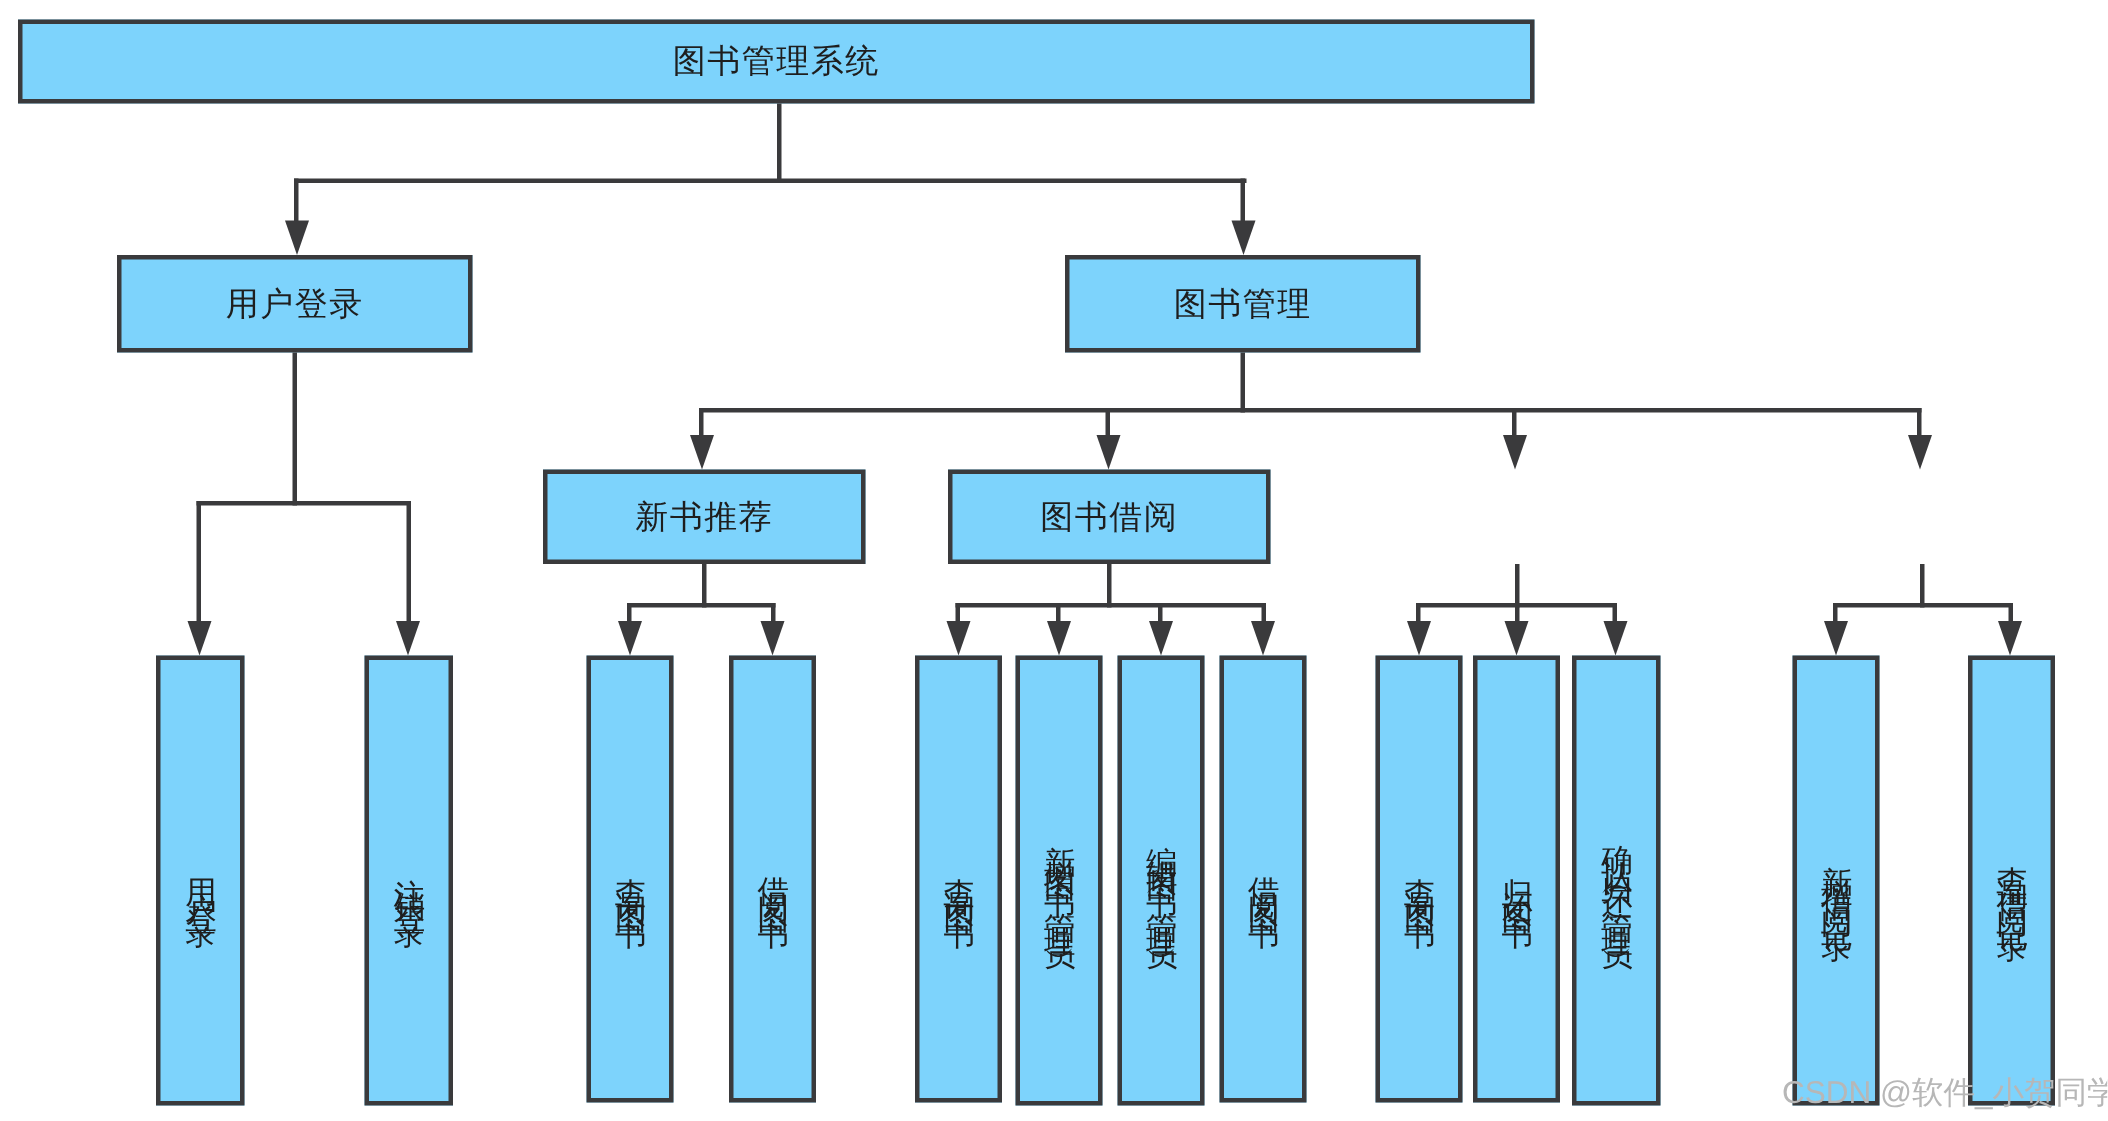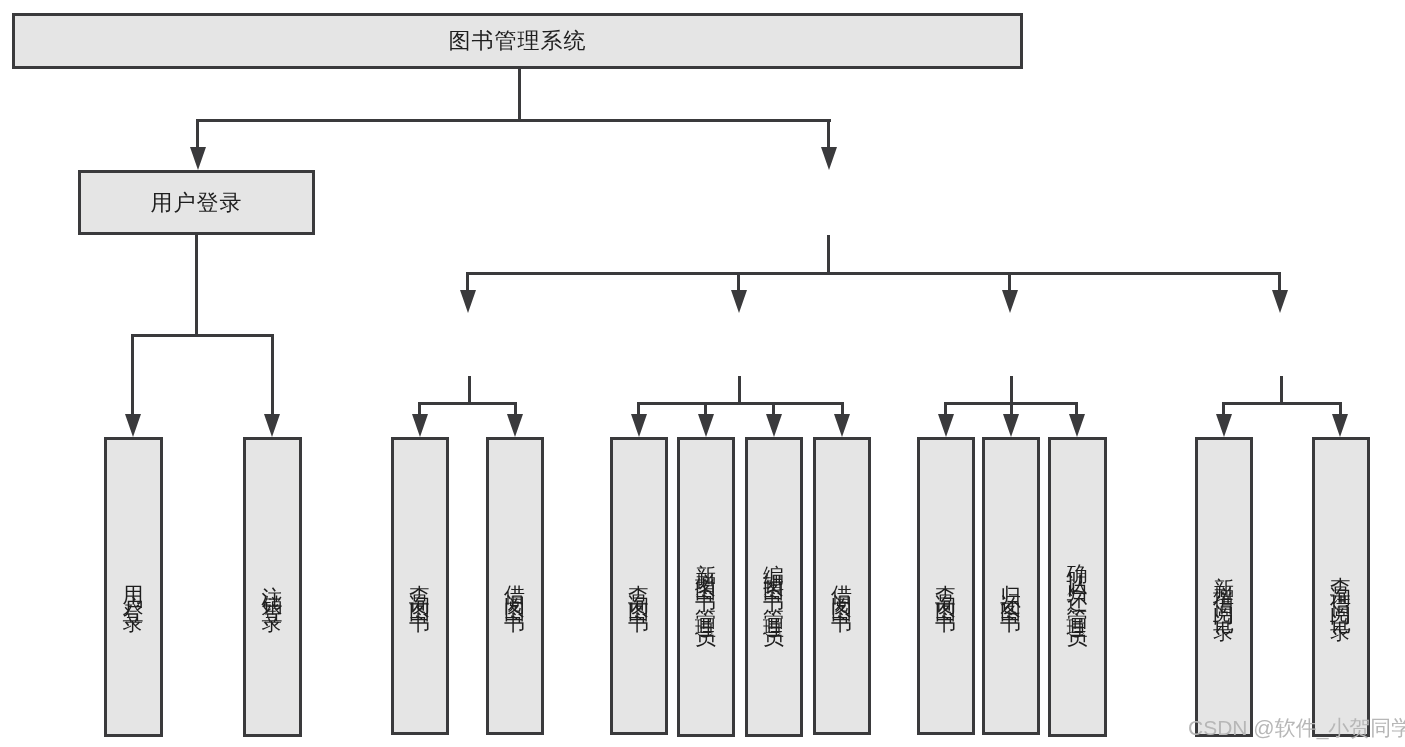--- a/index.html
+++ b/index.html
@@ -12,21 +12,21 @@
     position: relative;
     width: 1405px;
     height: 747px;
     background: #ffffff;
     overflow: hidden;
   }
   .box {
     position: absolute;
     box-sizing: border-box;
     border: 3px solid #3a3a3c;
-    background: #e5e5e5;
+    background: #7dd3fc;
     display: flex;
     align-items: center;
     justify-content: center;
     color: #1e1e1e;
     font-size: 22px;
     letter-spacing: 1px;
     text-align: center;
   }
   .vbox {
     font-size: 21px;
@@ -64,21 +64,30 @@
 
 <div id="stage">
 
   <div class="box" style="left:12px; top:13px; width:1011px; height:56px;">
     <span>图书管理系统</span>
   </div>
 
   <div class="box" style="left:78px; top:170px; width:237px; height:65px;">
     <span>用户登录</span>
   </div>
+  <div class="box" style="left:710px; top:170px; width:237px; height:65px;">
+    <span>图书管理</span>
+  </div>
 
+  <div class="box" style="left:362px; top:313px; width:215px; height:63px;">
+    <span>新书推荐</span>
+  </div>
+  <div class="box" style="left:632px; top:313px; width:215px; height:63px;">
+    <span>图书借阅</span>
+  </div>
 
   <div class="box vbox" style="left:104px; top:437px; width:59px; height:300px;">
     <span class="vtext">用户登录</span>
   </div>
   <div class="box vbox" style="left:243px; top:437px; width:59px; height:300px;">
     <span class="vtext">注销登录</span>
   </div>
 
   <div class="box vbox" style="left:391px; top:437px; width:58px; height:298px;">
     <span class="vtext">查询图书</span>

